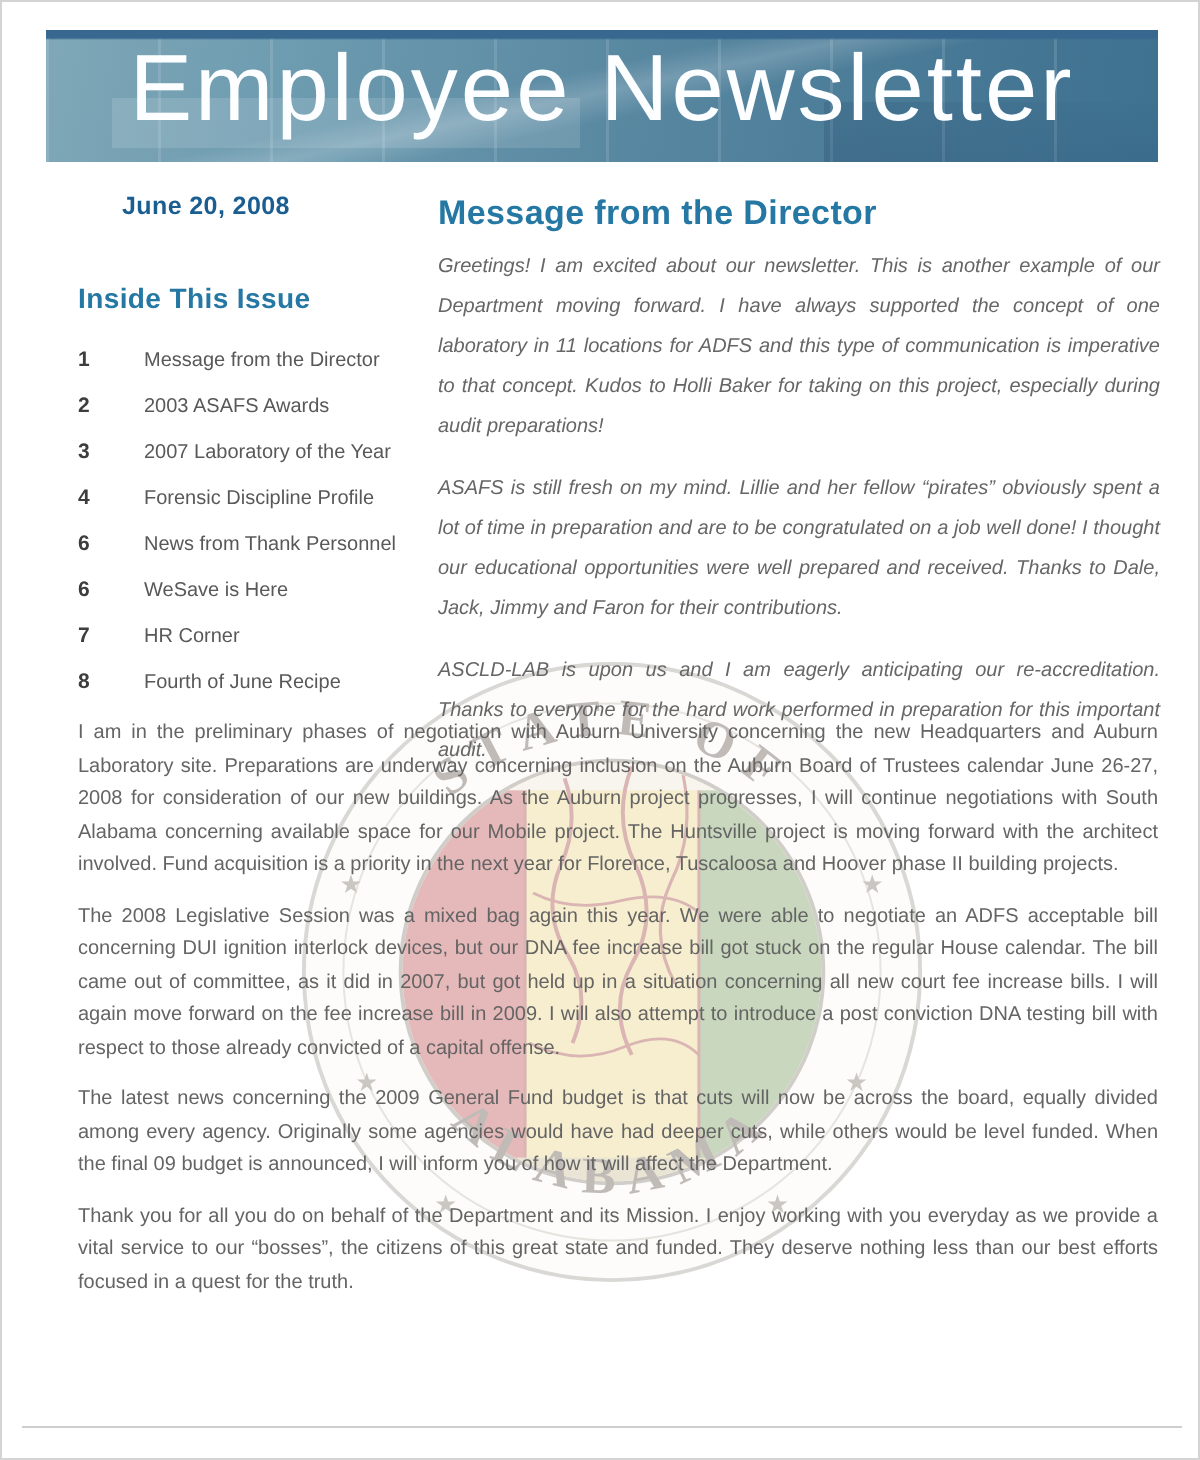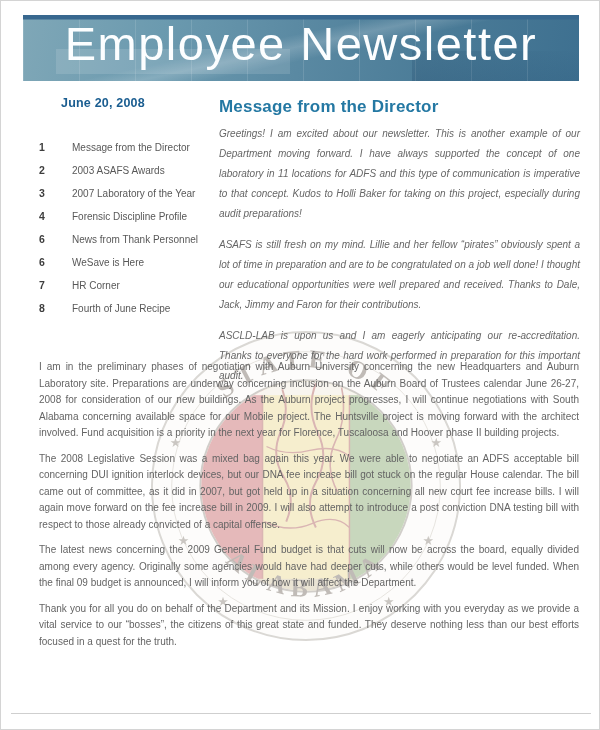--- a/index.html
+++ b/index.html
@@ -138,20 +138,21 @@
     </svg>
   </div>
 
   <div class="banner">
     <div class="banner-title">Employee Newsletter</div>
   </div>
 
   <div class="issue-date">June 20, 2008</div>
 
   <div class="toc">
+    <div class="toc-heading">Inside This Issue</div>
     <div class="toc-row">
       <span class="toc-num">1</span>
       <span class="toc-label">Message from the Director</span>
     </div>
     <div class="toc-row">
       <span class="toc-num">2</span>
       <span class="toc-label">2003 ASAFS Awards</span>
     </div>
     <div class="toc-row">
       <span class="toc-num">3</span>

